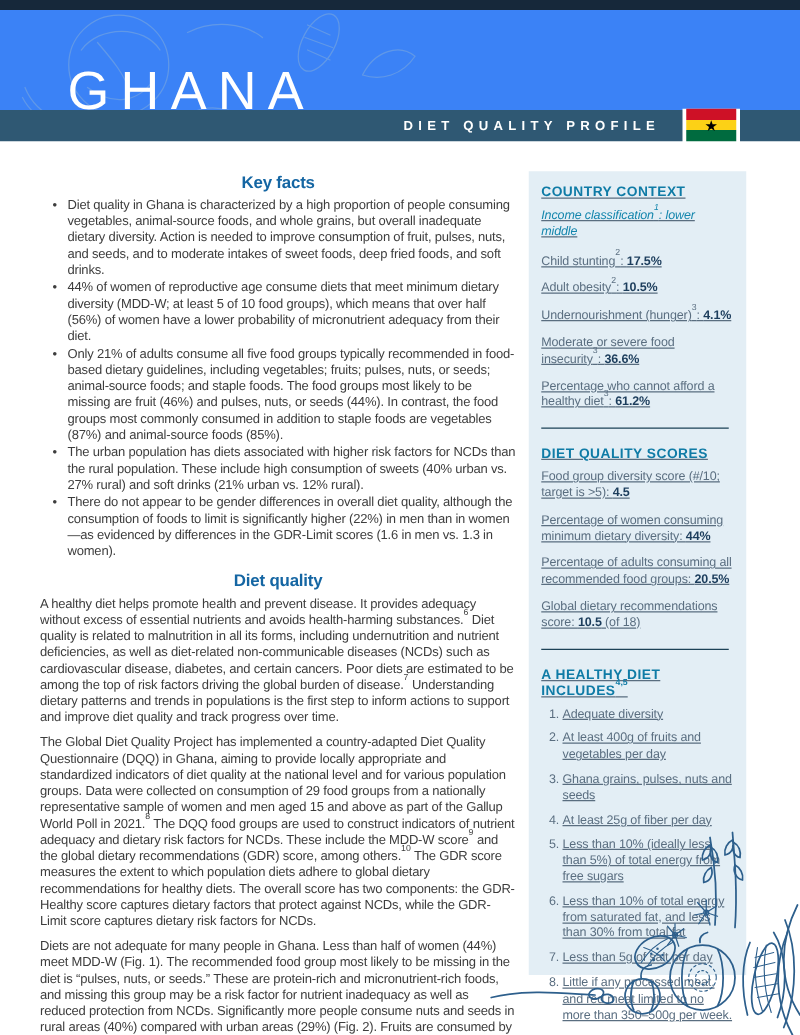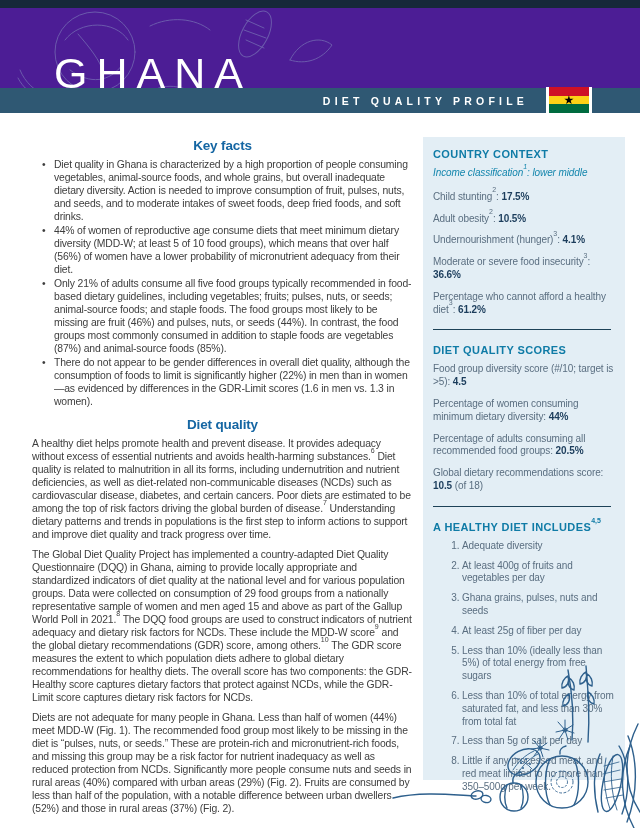--- a/index.html
+++ b/index.html
@@ -1,21 +1,21 @@
 <!DOCTYPE html>
 <html><head>
 <meta charset="utf-8">
 <style>
   html,body{margin:0;padding:0;background:#fff;}
   .page{position:relative;width:640px;height:828px;background:#ffffff;overflow:hidden;
         font-family:"Liberation Sans",sans-serif;-webkit-font-smoothing:antialiased;}
 
   
   .topstrip{position:absolute;top:0;left:0;width:640px;height:8px;background:#16283a;}
-  .header-main{position:absolute;top:8px;left:0;width:640px;height:96px;background:#4c1d95;}
+  .header-main{position:absolute;top:8px;left:0;width:640px;height:96px;background:#3b82f6;}
   .header-art{position:absolute;top:0;left:0;pointer-events:none;}
   .country-title{position:absolute;top:44px;left:54px;margin:0;color:#ffffff;
                  font-size:43px;line-height:43px;font-weight:400;letter-spacing:9px;}
   .band{position:absolute;top:88px;left:0;width:640px;height:25px;background:#2f5873;}
   .band-title{position:absolute;top:50%;transform:translateY(-50%);right:112px;
               color:#ffffff;font-size:10.5px;font-weight:700;letter-spacing:4.2px;white-space:nowrap;}
   .flag{position:absolute;top:87px;left:546px;width:46px;height:27px;background:#ffffff;}
   .flag-inner{position:absolute;top:0;bottom:1px;left:3px;right:3px;display:flex;flex-direction:column;}
   .stripe{flex:1;}
   .flag-star{position:absolute;top:50%;left:50%;transform:translate(-50%,-55%);
@@ -26,31 +26,31 @@
            font-size:10.4px;line-height:13px;letter-spacing:-0.15px;}
   .content h2{font-size:13.5px;line-height:16px;color:#1566a3;font-weight:700;margin:0 0 4px 0;text-align:center;}
   .content h2.mt{margin-top:9px;}
   .content ul{margin:0;padding:0 0 0 22px;list-style:none;}
   .content li.kf{position:relative;margin:0 0 1px 0;}
   .content li.kf::before{content:"\2022";position:absolute;left:-12px;top:0;}
   .content p{margin:0 0 7px 0;}
   sup{font-size:7px;line-height:0;position:relative;top:-3px;letter-spacing:0;}
 
   
-  .sidebar{position:absolute;left:423px;top:137px;width:202px;height:643px;background:#e3eef5;
+  .sidebar{position:absolute;left:423px;top:137px;width:174px;height:643px;background:#e3eef5;
            box-sizing:border-box;padding:11px 10px 0 10px;color:#5a6e80;
-           font-size:10px;line-height:12.8px;letter-spacing:-0.1px;}
+           font-size:10px;line-height:12.8px;letter-spacing:-0.1px;text-decoration:underline;}
   .sidebar h3{font-size:11px;line-height:13px;color:#0f7ba6;font-weight:700;
               letter-spacing:0.4px;margin:0 0 6px 0;}
   .sidebar .income{font-style:italic;color:#1486ad;margin:0 0 11px 0;}
   .sidebar .stat{margin:0 0 9px 0;}
   .sidebar b{font-weight:700;color:#1c3d5c;}
   .sidebar hr{border:none;border-top:1.5px solid #1d4257;margin:13px 4px 14px 0;}
   .sidebar ol{margin:0;padding:0 0 0 17px;}
-  .sidebar ol li{margin:0 0 7px 12px;}
+  .sidebar ol li{margin:0 0 7px 0;}
 
   
   .bottom-art{position:absolute;left:372px;top:662px;pointer-events:none;}
 </style>
 </head>
 <body>
 
 <div class="page">
 
   <header>
@@ -91,20 +91,21 @@
   </header>
 
   <main class="content">
 
     <section>
       <h2>Key facts</h2>
       <ul>
         <li class="kf">Diet quality in Ghana is characterized by a high proportion of people consuming vegetables, animal-source foods, and whole grains, but overall inadequate dietary diversity. Action is needed to improve consumption of fruit, pulses, nuts, and seeds, and to moderate intakes of sweet foods, deep fried foods, and soft drinks.</li>
         <li class="kf">44% of women of reproductive age consume diets that meet minimum dietary diversity (MDD-W; at least 5 of 10 food groups), which means that over half (56%) of women have a lower probability of micronutrient adequacy from their diet.</li>
         <li class="kf">Only 21% of adults consume all five food groups typically recommended in food-based dietary guidelines, including vegetables; fruits; pulses, nuts, or seeds; animal-source foods; and staple foods. The food groups most likely to be missing are fruit (46%) and pulses, nuts, or seeds (44%). In contrast, the food groups most commonly consumed in addition to staple foods are vegetables (87%) and animal-source foods (85%).</li>
+        <li class="kf">The urban population has diets associated with higher risk factors for NCDs than the rural population. These include high consumption of sweets (40% urban vs. 27% rural) and soft drinks (21% urban vs. 12% rural).</li>
         <li class="kf">There do not appear to be gender differences in overall diet quality, although the consumption of foods to limit is significantly higher (22%) in men than in women—as evidenced by differences in the GDR-Limit scores (1.6 in men vs. 1.3 in women).</li>
       </ul>
     </section>
 
     <section>
       <h2 class="mt">Diet quality</h2>
       <p><span>A healthy diet helps promote health and prevent disease. It provides adequacy without excess of essential nutrients and avoids health-harming substances.</span><sup>6</sup><span> Diet quality is related to malnutrition in all its forms, including undernutrition and nutrient deficiencies, as well as diet-related non-communicable diseases (NCDs) such as cardiovascular disease, diabetes, and certain cancers. Poor diets are estimated to be among the top of risk factors driving the global burden of disease.</span><sup>7</sup><span> Understanding dietary patterns and trends in populations is the first step to inform actions to support and improve diet quality and track progress over time.</span></p>
       <p><span>The Global Diet Quality Project has implemented a country-adapted Diet Quality Questionnaire (DQQ) in Ghana, aiming to provide locally appropriate and standardized indicators of diet quality at the national level and for various population groups. Data were collected on consumption of 29 food groups from a nationally representative sample of women and men aged 15 and above as part of the Gallup World Poll in 2021.</span><sup>8</sup><span> The DQQ food groups are used to construct indicators of nutrient adequacy and dietary risk factors for NCDs. These include the MDD-W score</span><sup>9</sup><span> and the global dietary recommendations (GDR) score, among others.</span><sup>10</sup><span> The GDR score measures the extent to which population diets adhere to global dietary recommendations for healthy diets. The overall score has two components: the GDR-Healthy score captures dietary factors that protect against NCDs, while the GDR-Limit score captures dietary risk factors for NCDs.</span></p>
     </section>
 

